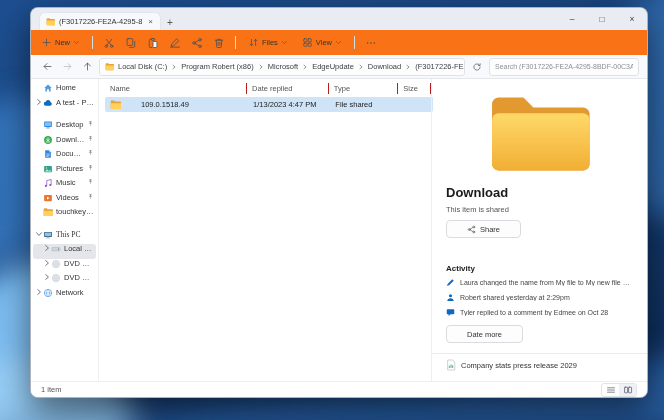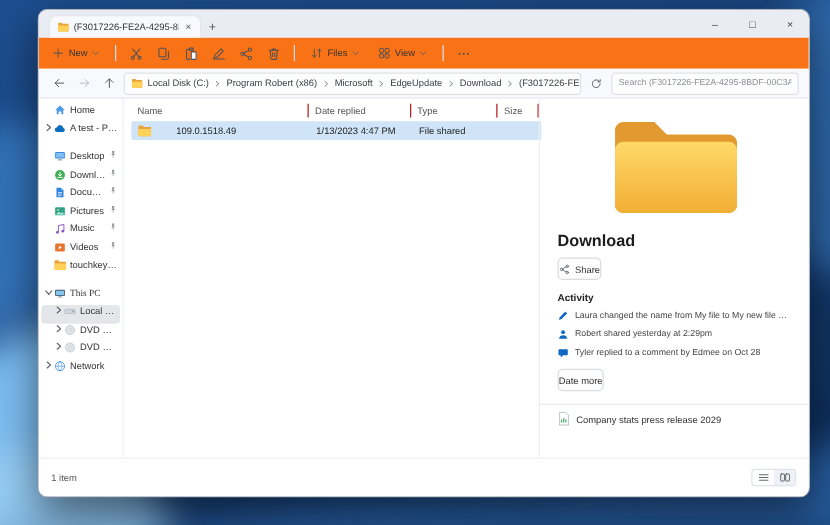--- a/index.html
+++ b/index.html
@@ -56,33 +56,33 @@
   .frow.selected{background:#cfe4f7}
   .fcell{padding:0 5px;overflow:hidden;white-space:nowrap;text-overflow:ellipsis}
   .name-cell{display:flex;align-items:center;gap:20px}
 
   
   .details{width:216px;flex:none;border-left:1px solid #eceff2;padding:12px 14px 0;display:flex;flex-direction:column;overflow:hidden}
   .big-folder{width:110px;height:86px;align-self:center;flex:none}
   .d-title{font-size:13px;font-weight:700;color:#1b1b1b;margin-top:8px}
   .d-shared{font-size:7.5px;color:#555;margin-top:5px}
   .d-btnrow{display:flex;gap:6px;margin-top:6px}
-  .d-btn{height:18px;padding:0 0;display:flex;align-items:center;gap:4px;background:#fdfdfd;border:1px solid #d8dbe0;border-radius:4px;font-size:7.5px;color:#333}
-  .d-sec{font-size:8px;font-weight:700;color:#222;margin-top:10px}
+  .d-btn{height:18px;padding:0 20px;display:flex;align-items:center;gap:4px;background:#fdfdfd;border:1px solid #d8dbe0;border-radius:4px;font-size:7.5px;color:#333}
+  .d-sec{font-size:8px;font-weight:700;color:#222;margin-top:26px}
   .act-list{margin-top:2px}
   .act-row{display:flex;align-items:center;gap:5px;height:15px;font-size:7px;color:#444;white-space:nowrap;overflow:hidden}
   .act-ico{width:9px;height:9px;flex:none;display:flex}
   .act-text{overflow:hidden;text-overflow:ellipsis;min-width:0}
   .d-viewmore{margin-top:5px;align-self:flex-start}
   .d-hr{height:1px;background:#e8eaed;margin:10px -14px 0;flex:none}
   .rel-row{display:flex;align-items:center;gap:5px;margin-top:5px;font-size:7.5px;color:#333;white-space:nowrap;overflow:hidden}
   .rel-ico{width:10px;height:12px;flex:none;display:flex}
 
   
-  .statusbar{height:16px;border-top:1px solid #eceff2;background:#fff;display:flex;align-items:center;padding:15px 10px;font-size:7.5px;color:#555;flex:none}
+  .statusbar{height:16px;border-top:1px solid #eceff2;background:#fff;display:flex;align-items:center;padding:0 10px;font-size:7.5px;color:#555;flex:none}
   .view-switch{margin-left:auto;display:flex;border:1px solid #e0e3e7;border-radius:3px;background:#fff;overflow:hidden}
   .vs-btn{width:17px;height:12px;display:flex;align-items:center;justify-content:center}
   .vs-btn.active{background:#eef1f5}
 
   .icon{display:inline-flex;align-items:center;justify-content:center;flex:none}
   .icon svg{width:100%;height:100%;display:block}
   .ic6{width:6px;height:6px}.ic7{width:7px;height:7px}.ic9{width:9px;height:9px}
   .ic10{width:10px;height:10px}.ic11{width:11px;height:11px}.ic12{width:12px;height:12px}
 </style>
 </head>
@@ -557,20 +557,21 @@
               <linearGradient id="fbg" x1="0" y1="0" x2="0" y2="1">
                 <stop offset="0" stop-color="#ffd968"></stop>
                 <stop offset="1" stop-color="#f2ae35"></stop>
               </linearGradient>
             </defs>
             <path d="M3 8c0-2.2 1.8-4 4-4h15l6 6h30c2.2 0 4 1.8 4 4v30c0 2.2-1.8 4-4 4H7c-2.2 0-4-1.8-4-4z" fill="#e29a30"></path>
             <rect x="3" y="13.5" width="59" height="34.5" rx="4" fill="url(#fbg)"></rect>
           </svg>
         </span>
       <div class="d-title">Download</div>
+      <div class="d-shared">This item is shared</div>
       <div class="d-btnrow">
         <button class="d-btn">
           <span class="icon ic9">
               <svg viewBox="0 0 16 16">
                 <circle cx="12" cy="3.6" r="1.7" stroke="#4a4f55" stroke-width="1.1" fill="none" stroke-linecap="round" stroke-linejoin="round"></circle>
                 <circle cx="4" cy="8" r="1.7" stroke="#4a4f55" stroke-width="1.1" fill="none" stroke-linecap="round" stroke-linejoin="round"></circle>
                 <circle cx="12" cy="12.4" r="1.7" stroke="#4a4f55" stroke-width="1.1" fill="none" stroke-linecap="round" stroke-linejoin="round"></circle>
                 <path d="M5.6 7.2l4.8-2.8M5.6 8.8l4.8 2.8" stroke="#4a4f55" stroke-width="1.1" fill="none" stroke-linecap="round" stroke-linejoin="round"></path>
               </svg>
             </span>

